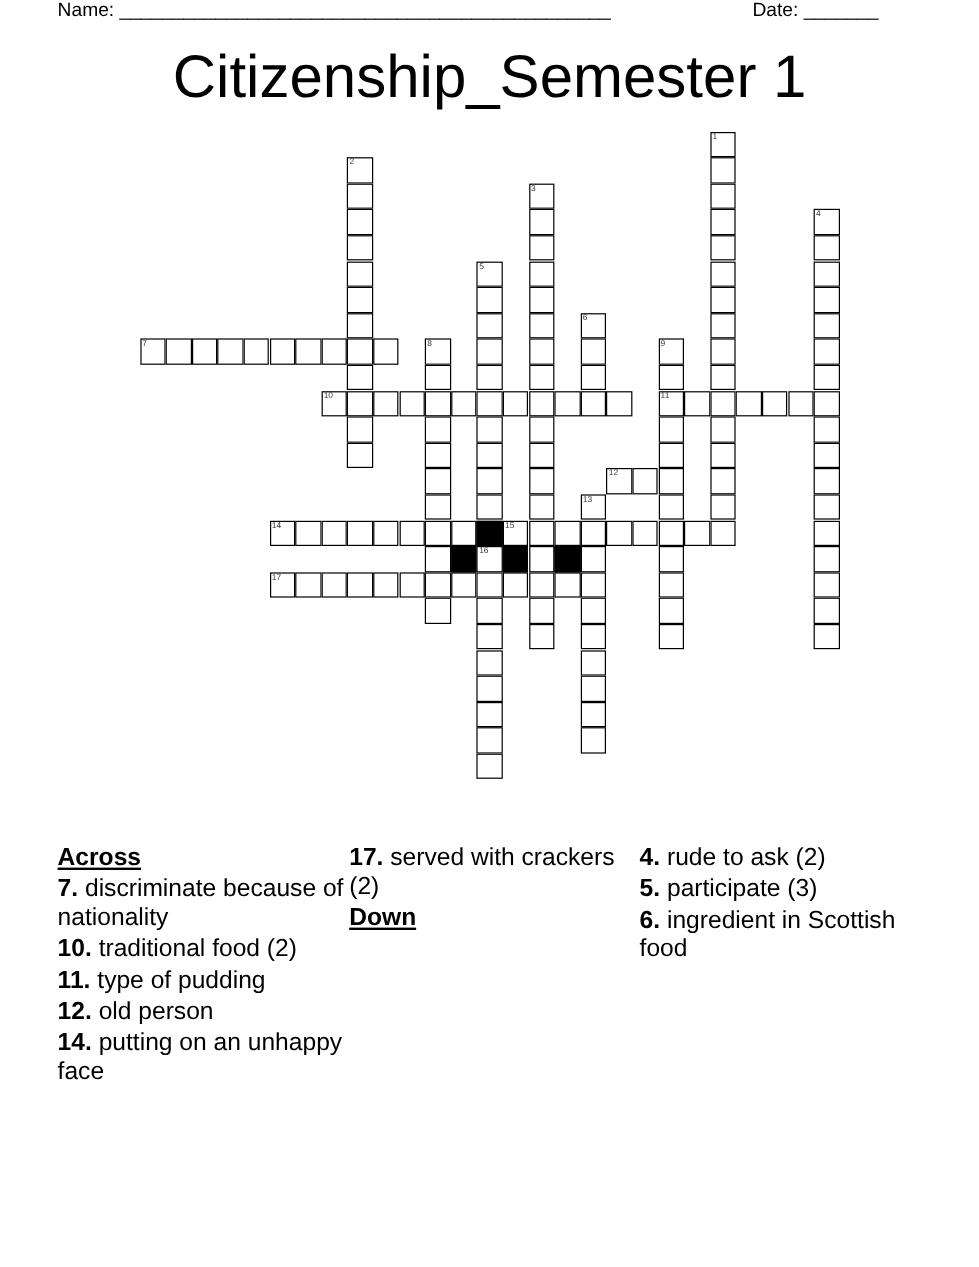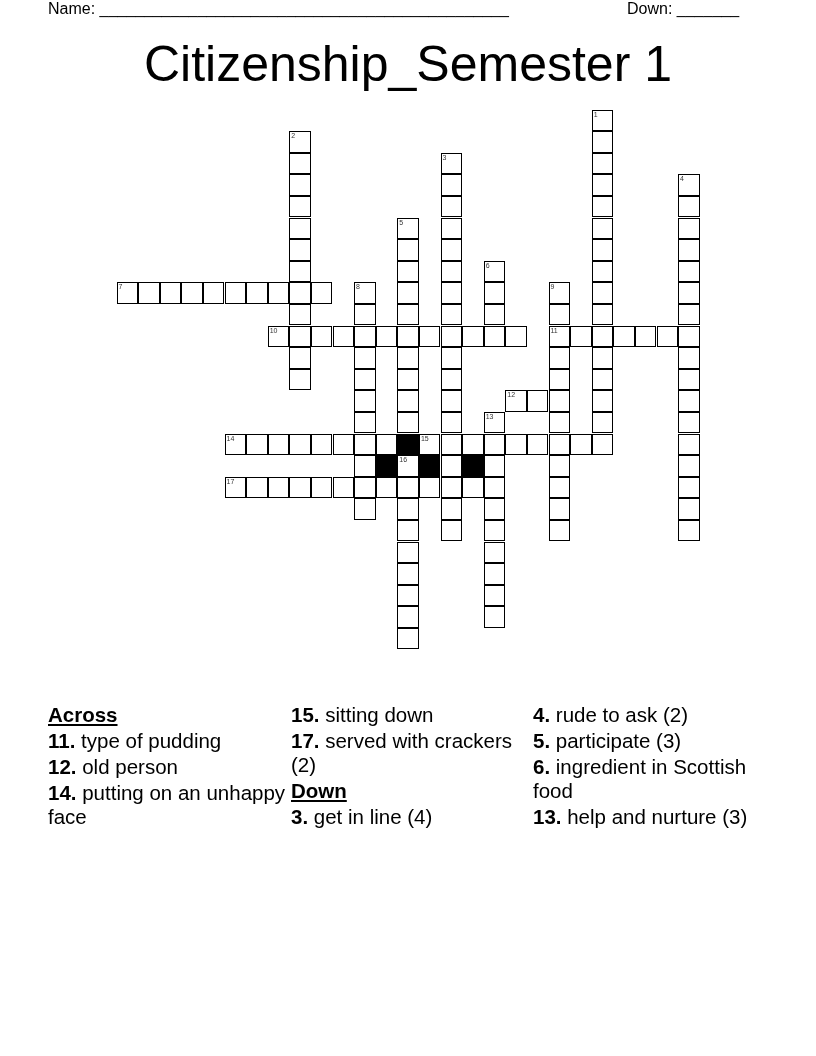--- a/index.html
+++ b/index.html
@@ -20,21 +20,21 @@
   .col2 { left: 291px; width: 240px; }
   .col3 { left: 533px; width: 240px; }
   .heading { font-weight: bold; text-decoration: underline; margin-bottom: 2px; }
   .clue { margin-bottom: 2px; }
   .clue b { font-weight: bold; }
 </style>
 </head>
 <body>
 
 <div class="header-line name-line">Name: ______________________________________________</div>
-<div class="header-line date-line">Down: _______</div>
+<div class="header-line date-line">Date: _______</div>
 
 <div class="title">Citizenship_Semester 1</div>
 
 <div class="grid" id="grid">
     <div class="cell" style="left: 475.2px; top: 0px;">
       <span class="num">1</span>
     </div>
     <div class="cell" style="left: 475.2px; top: 21.6px;"></div>
     <div class="cell" style="left: 475.2px; top: 43.2px;"></div>
     <div class="cell" style="left: 475.2px; top: 64.8px;"></div>
@@ -229,30 +229,29 @@
     <div class="cell" style="left: 302.4px; top: 367.2px;"></div>
     <div class="cell" style="left: 345.6px; top: 367.2px;"></div>
     <div class="cell black" style="left: 280.8px; top: 324px;"></div>
     <div class="cell black" style="left: 259.2px; top: 345.6px;"></div>
     <div class="cell black" style="left: 302.4px; top: 345.6px;"></div>
     <div class="cell black" style="left: 345.6px; top: 345.6px;"></div>
   </div>
 
 <div class="clues col1">
   <div class="heading">Across</div>
+  <div class="clue"><b>7.</b> <span>discriminate because of nationality</span></div>
+  <div class="clue"><b>10.</b> <span>traditional food (2)</span></div>
   <div class="clue"><b>11.</b> <span>type of pudding</span></div>
   <div class="clue"><b>12.</b> <span>old person</span></div>
   <div class="clue"><b>14.</b> <span>putting on an unhappy face</span></div>
 </div>
 
 <div class="clues col2">
-  <div class="clue"><b>15.</b> <span>sitting down</span></div>
   <div class="clue"><b>17.</b> <span>served with crackers (2)</span></div>
   <div class="heading">Down</div>
-  <div class="clue"><b>3.</b> <span>get in line (4)</span></div>
 </div>
 
 <div class="clues col3">
   <div class="clue"><b>4.</b> <span>rude to ask (2)</span></div>
   <div class="clue"><b>5.</b> <span>participate (3)</span></div>
   <div class="clue"><b>6.</b> <span>ingredient in Scottish food</span></div>
-  <div class="clue"><b>13.</b> <span>help and nurture (3)</span></div>
 </div>
 
 </body></html>

